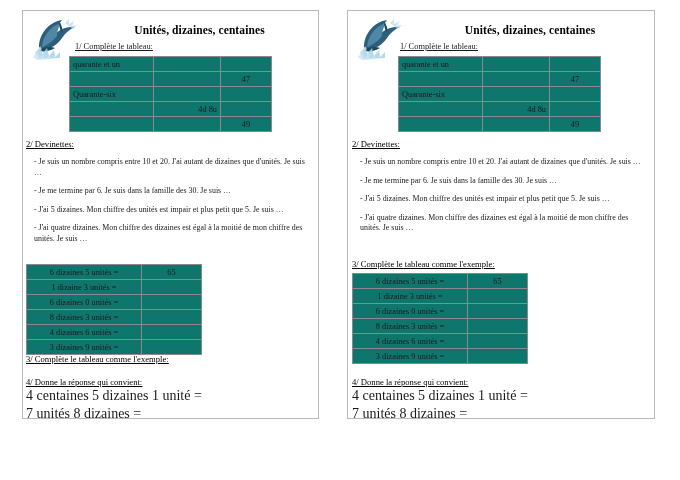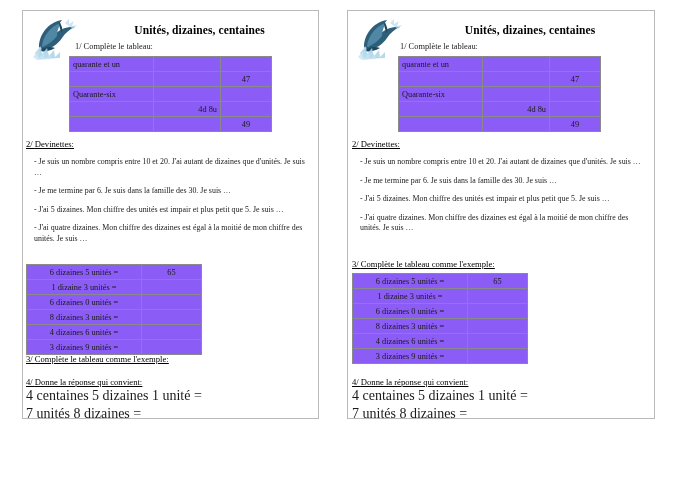--- a/index.html
+++ b/index.html
@@ -69,20 +69,21 @@
     letter-spacing: 0.1px;
     white-space: nowrap;
   }
 
   .q1 {
     position: absolute;
     left: 52px;
     top: 31px;
     font-size: 8.4px;
     color: #1a1a1a;
+    text-decoration: underline;
   }
 
   
   .sec-head {
     font-size: 8.6px;
     color: #000;
     margin: 0;
     white-space: nowrap;
     text-decoration: underline;
   }
@@ -108,21 +109,21 @@
     border-collapse: collapse;
     table-layout: fixed;
   }
   table td {
     border: 1px solid #8a8a8a;
     height: 14px;
     font-size: 8.3px;
     color: #1a1a1a;
     padding: 0 3px;
     vertical-align: middle;
-    background: #8b5cf6;
+    background: #0f766e;
   }
   .t-top { width: 181px; }
   .t-top .c1 { width: 77px; }
   .t-top .c2 { width: 60px; text-align: right; }
   .t-top .c3 { width: 44px; text-align: center; }
 
   .t-ex { width: 161px; }
   .t-ex .c1 { width: 108px; text-align: center; }
   .t-ex .c2 { width: 53px; text-align: center; }
 

